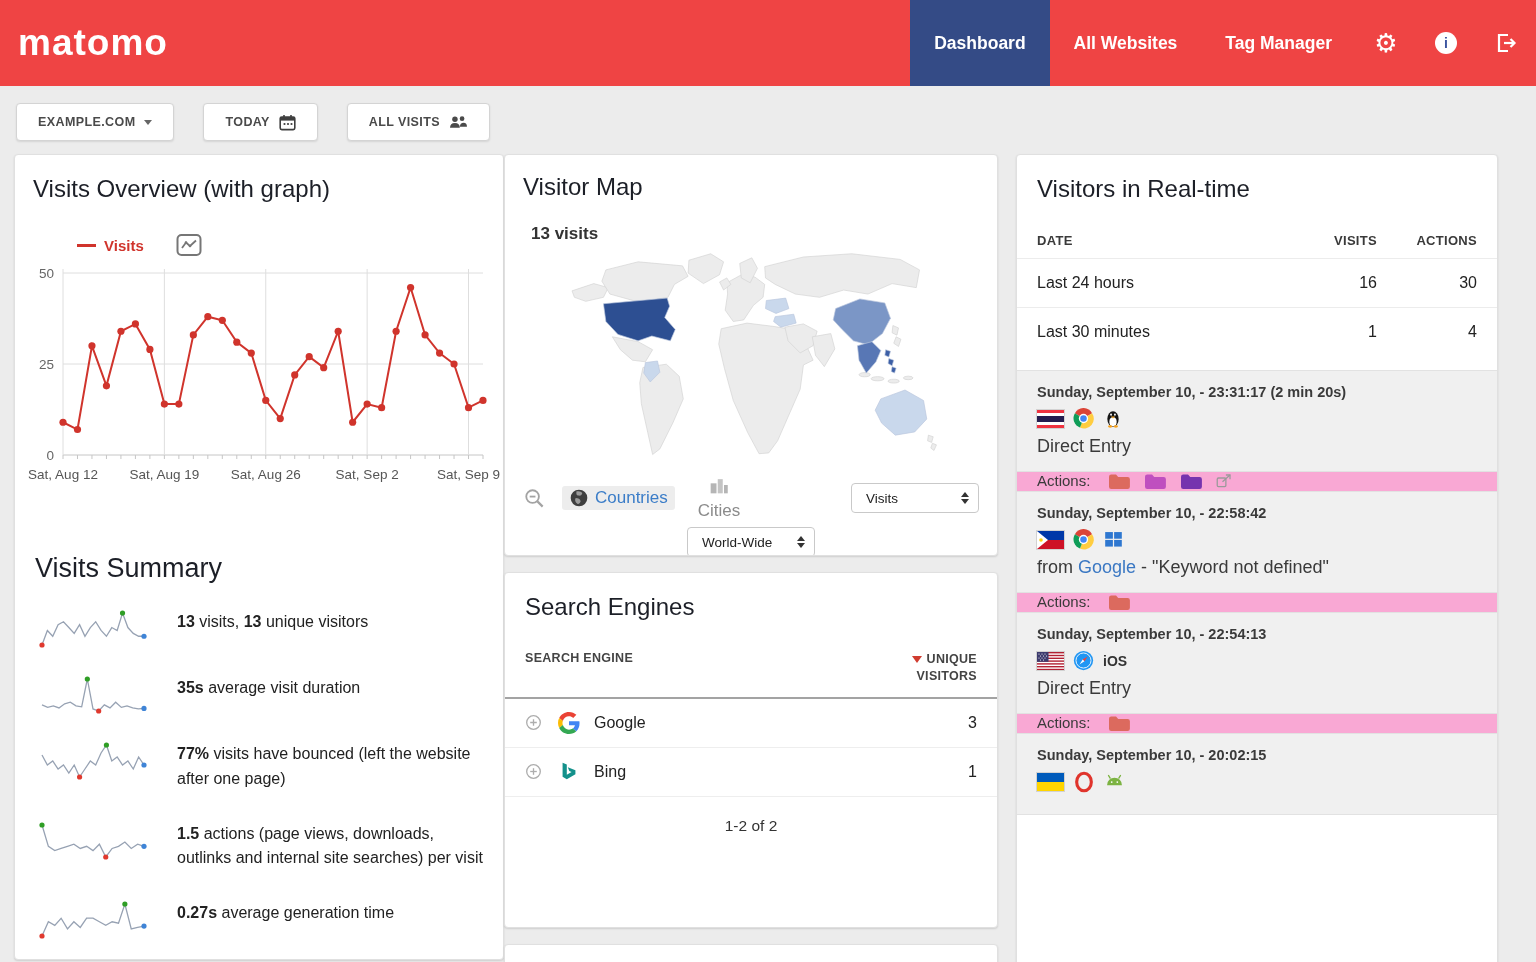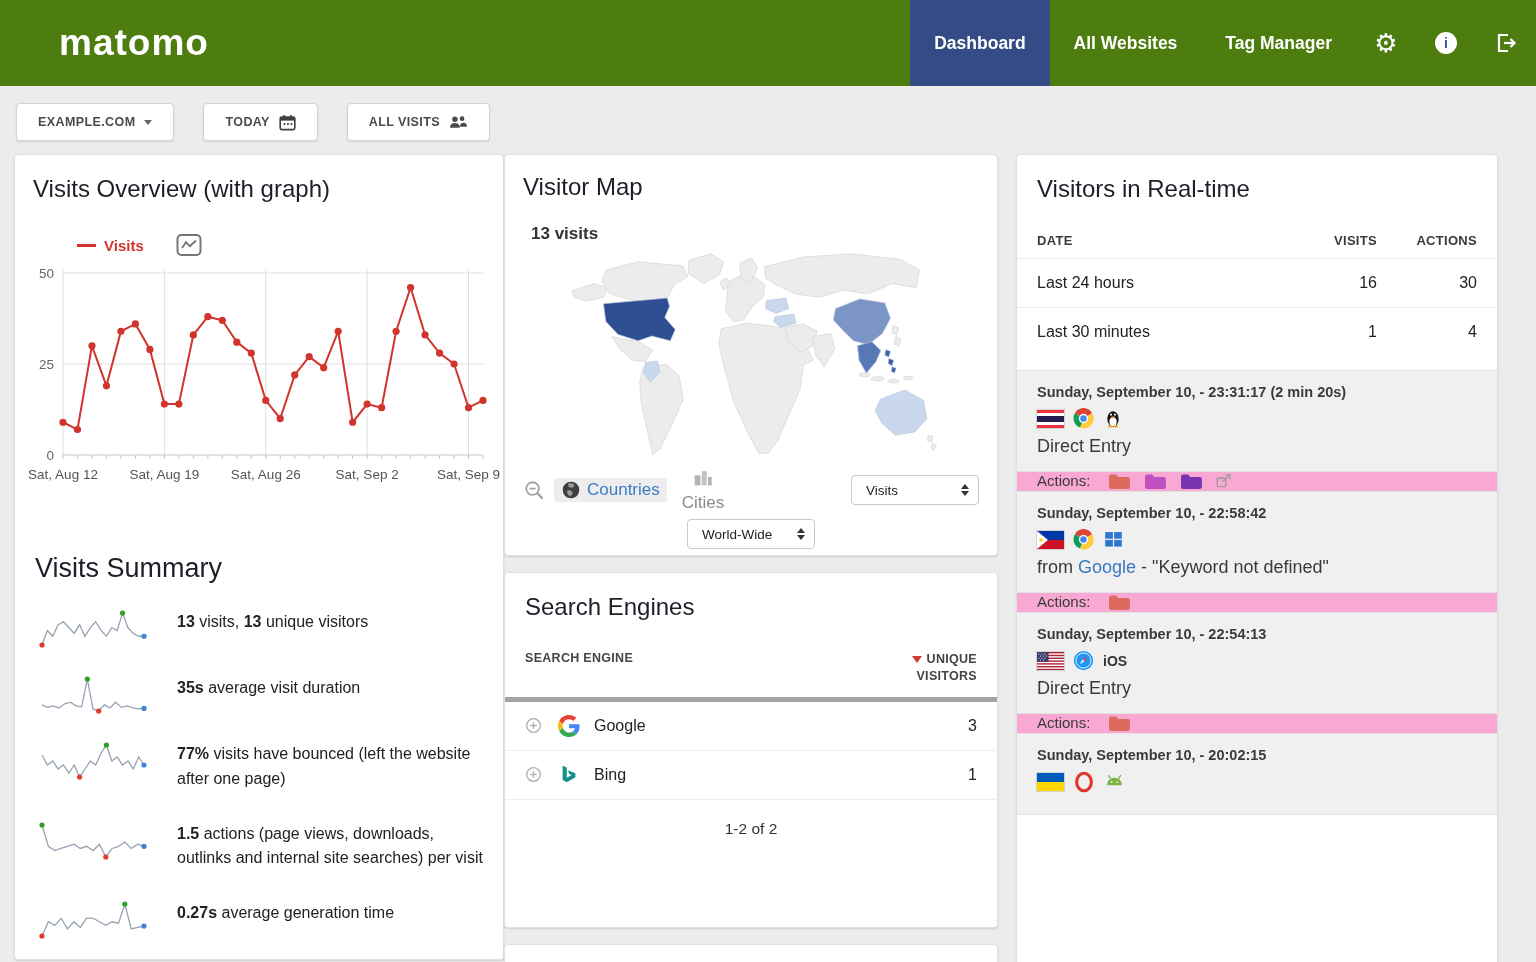--- a/index.html
+++ b/index.html
@@ -1,20 +1,20 @@
 <!DOCTYPE html>
 <html><head>
 <meta charset="utf-8">
 <style>
   * { margin:0; padding:0; box-sizing:border-box; }
   html,body { width:1536px; height:962px; overflow:hidden; background:#ececec;
               font-family:"Liberation Sans", sans-serif; }
 
   
-  .topbar { height:86px; background:#4d7c0f; display:flex; align-items:stretch;padding-left:41px; }
+  .topbar { height:86px; background:#ef4444; display:flex; align-items:stretch; }
   .logo { color:#fff; font-size:37px; font-weight:700; letter-spacing:1px;
           align-self:center; padding-left:18px; }
   .nav-spacer { flex:1; }
   .nav-item { display:flex; align-items:center; padding:0 24px; color:#fff;
               font-size:17.5px; font-weight:600; cursor:pointer; }
   .nav-item.active { background:#344b86; }
   .nav-icon { display:flex; align-items:center; justify-content:center; width:60px; cursor:pointer; }
   .glyph-gear { color:#fff; font-size:26px; }
   .info-circle { width:22px; height:22px; border-radius:50%; background:#fff; color:#3b55a0;
                  font-weight:700; font-size:14px; display:flex; align-items:center; justify-content:center; }
@@ -52,38 +52,38 @@
   .vs-item { font-size:16px; color:#222; line-height:1.55; margin-bottom:22px; overflow:hidden; }
   .vs-item.tall { overflow:visible; }
   .spark { float:left; margin:-2px 28px 4px 4px; }
   .vs-text b { font-weight:700; }
 
   
   .card-map { height:402px; padding:18px 18px 0 18px; position:relative; }
   .map-body { position:relative; height:258px; margin-top:6px; }
   .map-label { position:absolute; top:16px; left:2px; font-size:17px; font-weight:600;
                color:#333; background:rgba(255,255,255,.85); padding:1px 6px; border-radius:3px; }
-  .map-controls { display:flex; align-items:center; gap:8px; margin-top:0; font-size:17px; }
+  .map-controls { display:flex; align-items:center; gap:16px; margin-top:8px; font-size:17px; }
   .mc-toggle { display:flex; align-items:center; gap:6px; cursor:pointer; padding:2px 7px; border-radius:3px; }
   .mc-toggle.sel { background:#ededed; color:#3b7dc8; font-weight:500; }
   .mc-toggle.unsel { color:#8b8b8b;flex-direction:column; }
   .mc-right { margin-left:auto; }
   .select { background:#fff; border:1px solid #c9c9c9; border-radius:4px; height:30px;
             display:flex; align-items:center; justify-content:space-between; gap:10px;
             padding:0 9px 0 14px; font-size:13.5px; color:#222; cursor:pointer; min-width:128px; }
   .updown { display:flex; flex-direction:column; gap:2px; }
   .updown i { width:0; height:0; border-left:4px solid transparent; border-right:4px solid transparent; display:block; }
   .updown .up { border-bottom:5px solid #333; }
   .updown .dn { border-top:5px solid #333; }
   .map-row2 { display:flex; justify-content:center; margin-top:4px;align-items:center; }
 
   
   .card-search { height:356px; padding-top:20px; }
   .se-title { padding:0 20px; }
-  .se-head { display:flex; align-items:flex-start; padding:30px 20px 12px 20px; border-bottom:5px solid #a3a3a3;
+  .se-head { display:flex; align-items:flex-start; padding:30px 20px 12px 20px; border-bottom:2px solid #a3a3a3;
              font-size:12.5px; font-weight:700; color:#444; letter-spacing:.3px; }
   .se-col2 { margin-left:auto; text-align:right; width:120px; line-height:1.35; }
   .sort-caret { display:inline-block; width:0; height:0; border-left:5px solid transparent;
                 border-right:5px solid transparent; border-top:7px solid #d03b2f; margin-right:5px; }
   .se-row { display:flex; align-items:center; padding:13px 20px; border-bottom:1px solid #eee; font-size:16px; color:#222; }
   .se-name { margin-left:14px; cursor:pointer; }
   .se-val { margin-left:auto; }
   .se-pag { text-align:center; font-size:15.5px; color:#333; padding:20px 1px; }
   .plus-ico { cursor:pointer; display:flex; }
 

